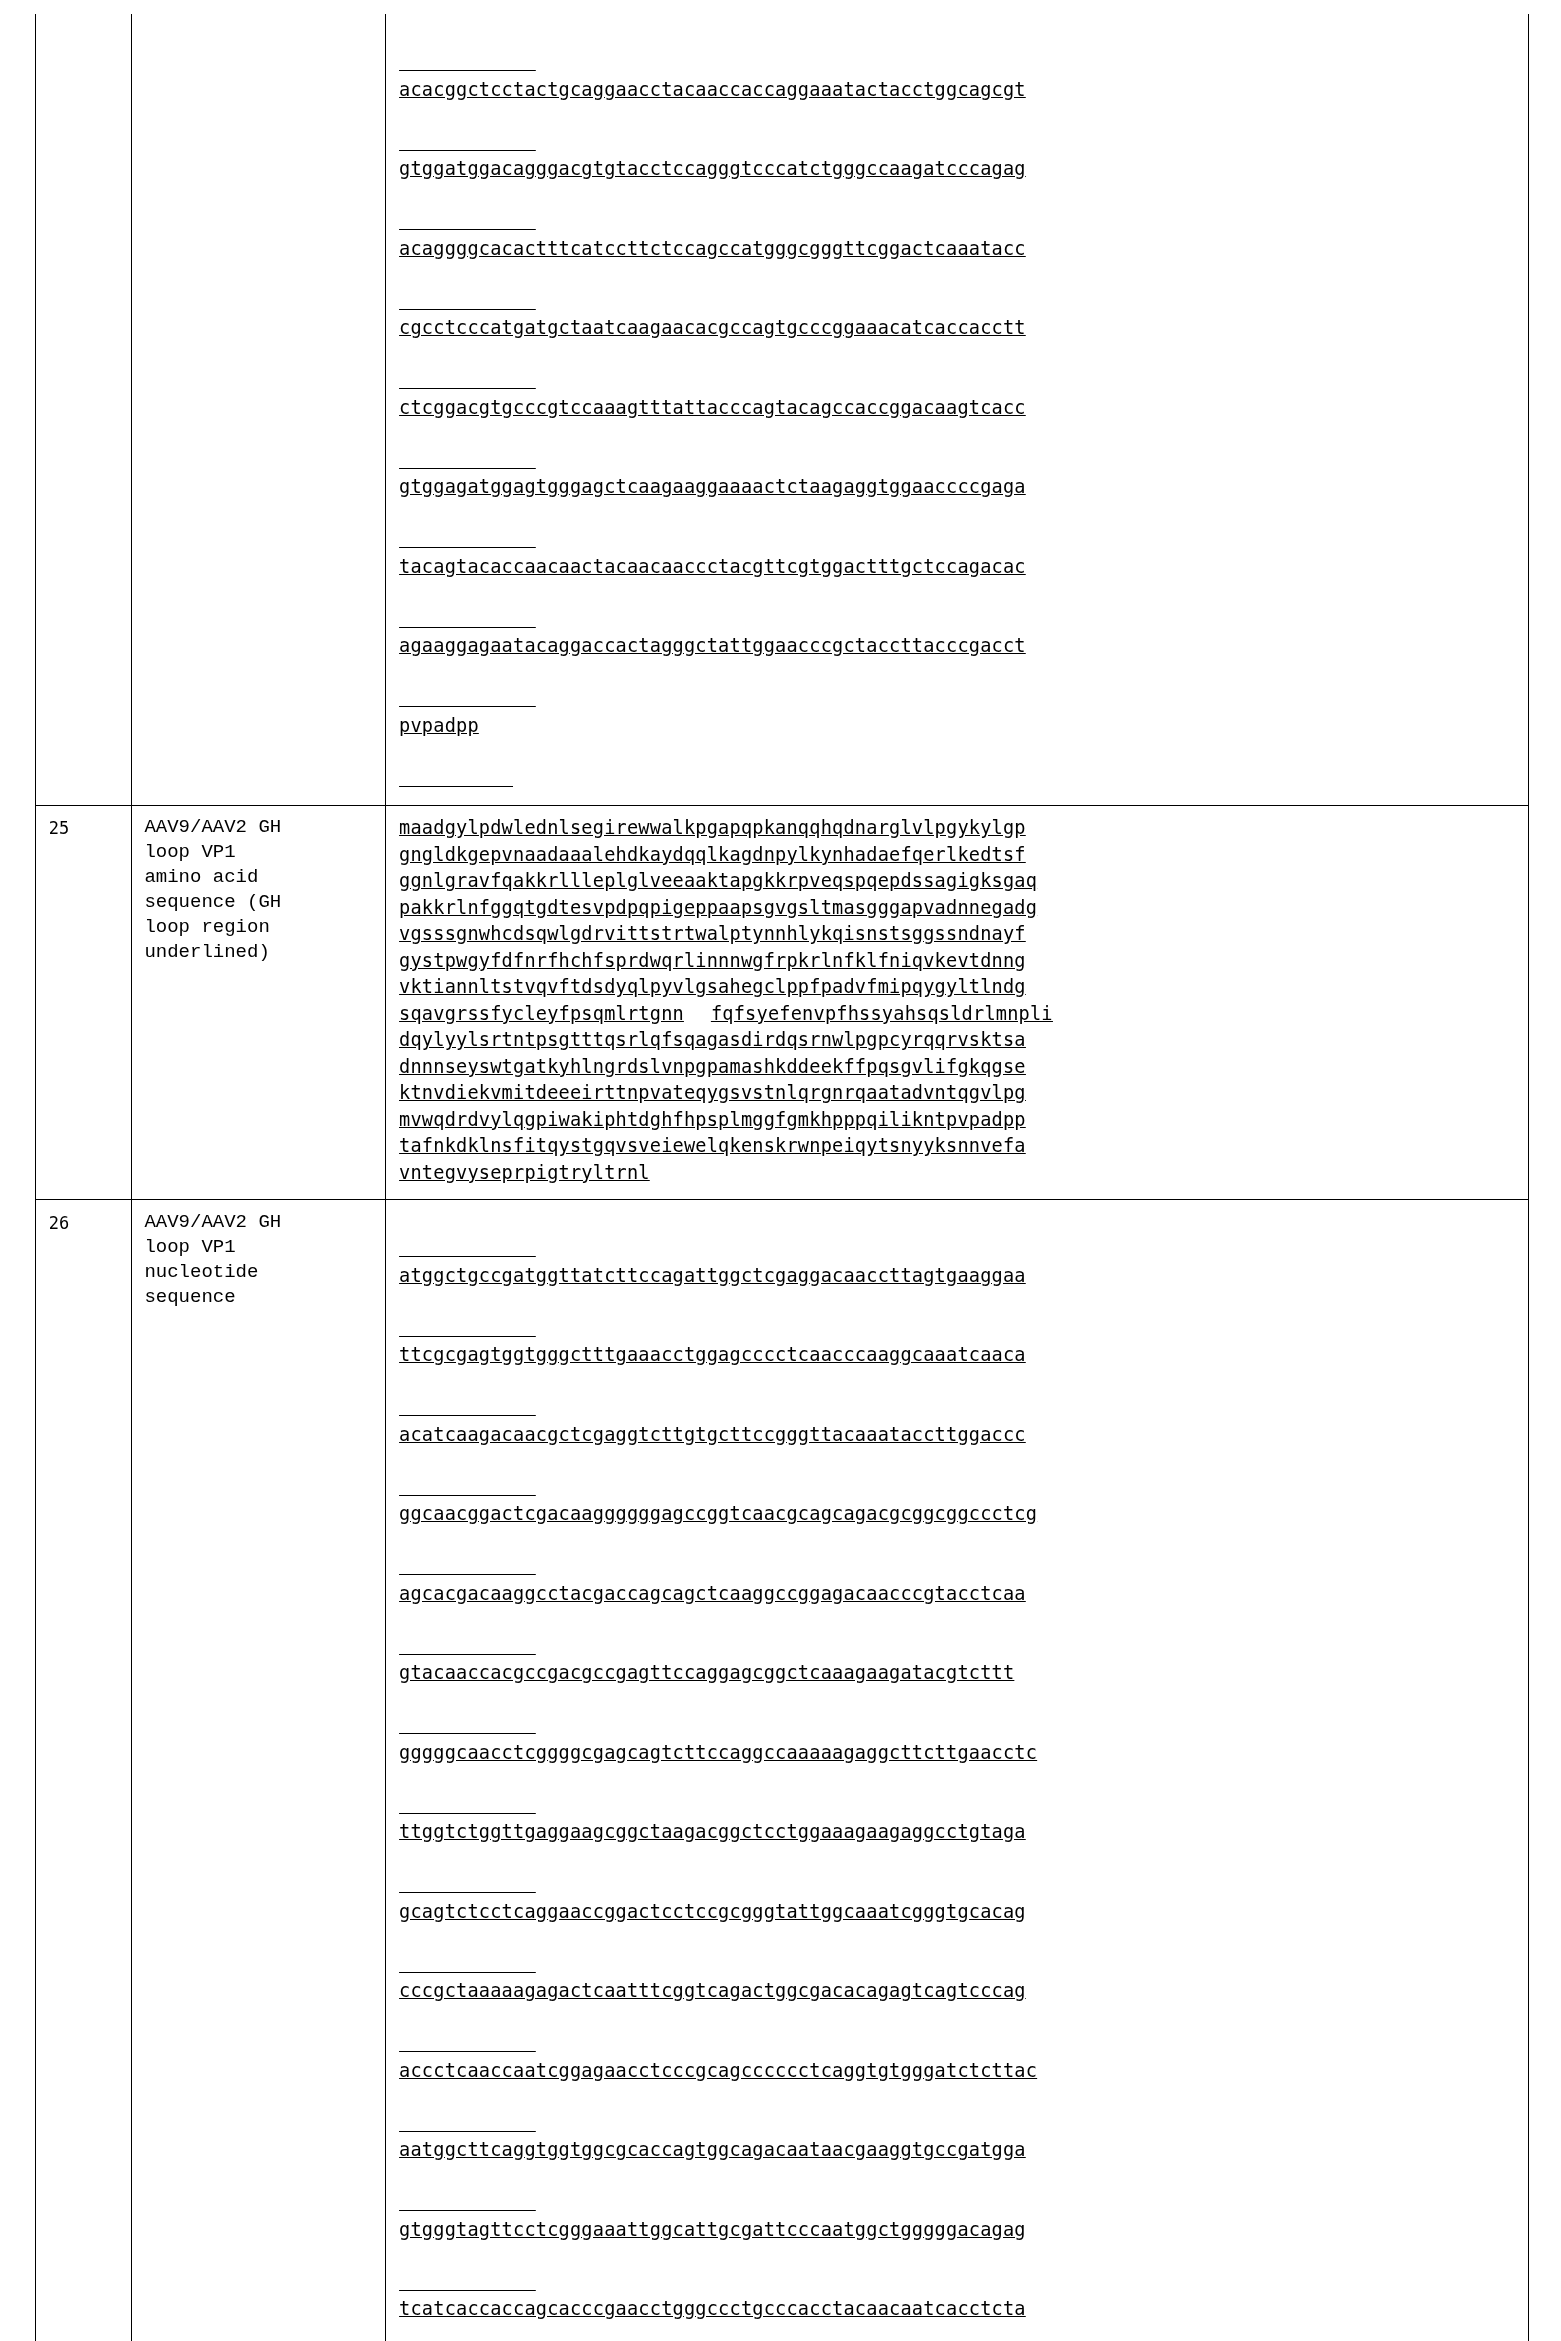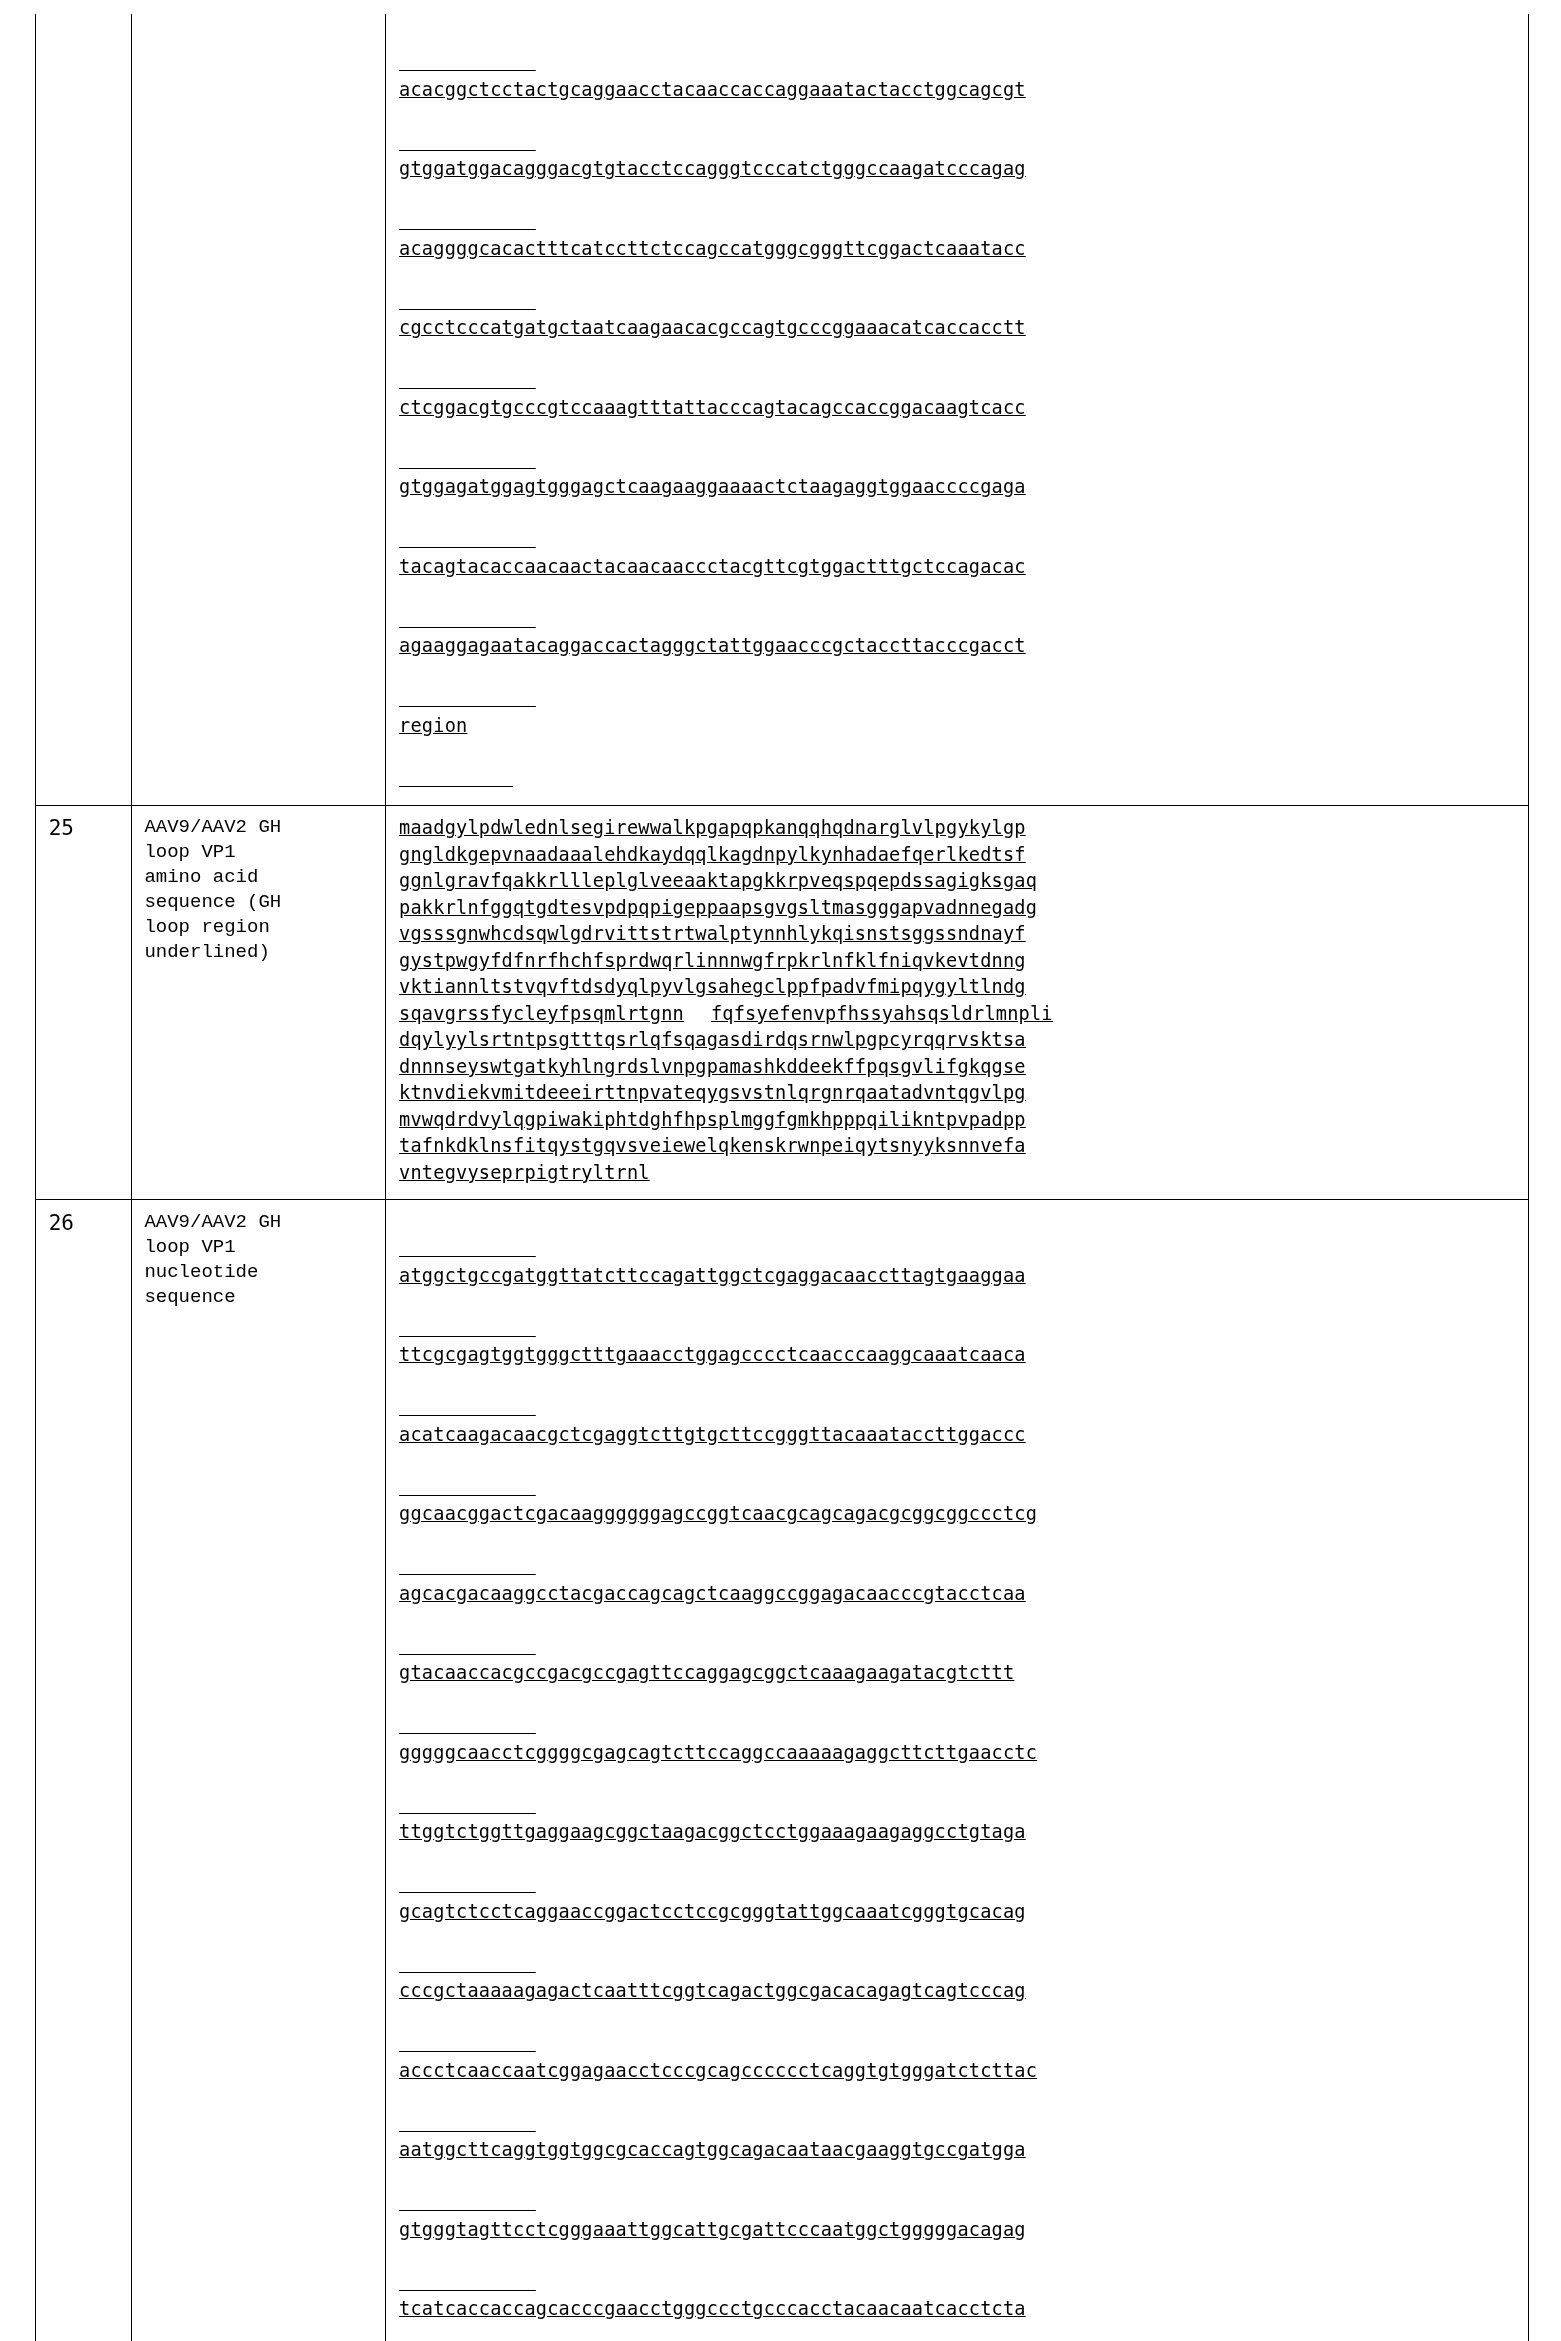--- a/index.html
+++ b/index.html
@@ -46,21 +46,21 @@
     text-decoration: underline;
   }
   .desc {
     font-family: Liberation Mono, monospace;
     font-size: 19px;
     line-height: 25px;
     white-space: pre-wrap;
   }
   .num {
     font-family: "DejaVu Sans Mono", "Liberation Mono", monospace;
-    font-size: 21px;
+    font-size: 17px;
     line-height: 26.5px;
   }
   
   tr.continued td {
     border-top: none;
   }
   
   tr.cutoff td {
     border-bottom: none;
     padding-bottom: 0;
@@ -90,21 +90,21 @@
         <td class="col-seq">
           <div class="mono">
             <span class="seq-line">acacggctcctactgcaggaacctacaaccaccaggaaatactacctggcagcgt</span>
             <span class="seq-line">gtggatggacagggacgtgtacctccagggtcccatctgggccaagatcccagag</span>
             <span class="seq-line">acaggggcacactttcatccttctccagccatgggcgggttcggactcaaatacc</span>
             <span class="seq-line">cgcctcccatgatgctaatcaagaacacgccagtgcccggaaacatcaccacctt</span>
             <span class="seq-line">ctcggacgtgcccgtccaaagtttattacccagtacagccaccggacaagtcacc</span>
             <span class="seq-line">gtggagatggagtgggagctcaagaaggaaaactctaagaggtggaaccccgaga</span>
             <span class="seq-line">tacagtacaccaacaactacaacaaccctacgttcgtggactttgctccagacac</span>
             <span class="seq-line">agaaggagaatacaggaccactagggctattggaacccgctaccttacccgacct</span>
-            <span class="seq-line">region</span>
+            <span class="seq-line">pvpadpp</span>
           </div>
         </td>
       </tr>
 
       <tr>
         <td class="col-num">
           <span class="num">25</span>
         </td>
         <td class="col-desc">
           <span class="desc">AAV9/AAV2 GH

